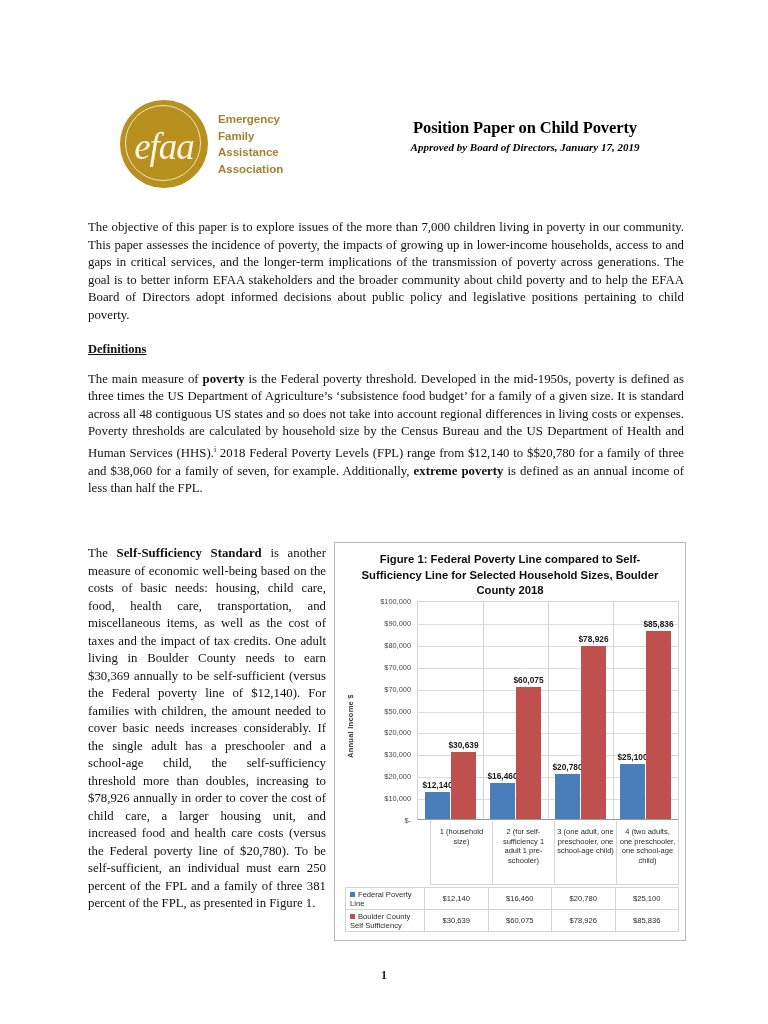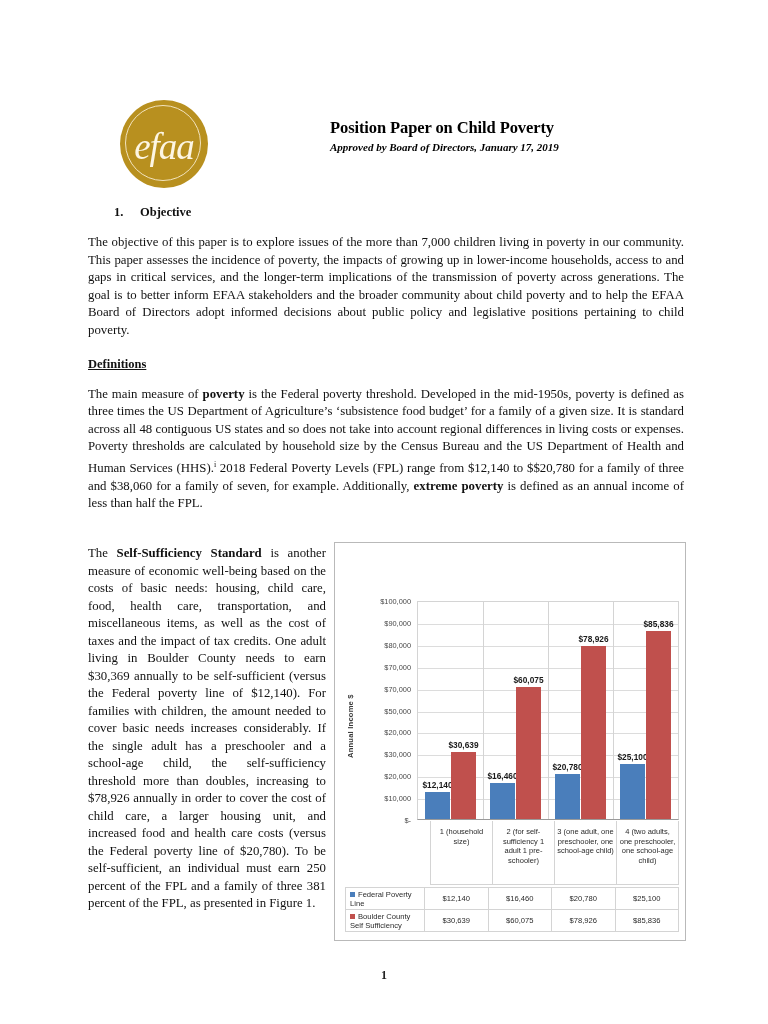--- a/index.html
+++ b/index.html
@@ -70,21 +70,21 @@
     font-family: "Liberation Sans", sans-serif;
     font-weight: bold;
     font-size: 11.5px;
     line-height: 16.5px;
     color: #a4812e;
   }
   .doc-title-block {
     position: absolute;
     left: 330px; top: 22px;
     width: 390px;
-    text-align: left;
+    text-align: center;
   }
   .doc-title {
     font-family: "Liberation Serif", serif;
     font-weight: bold;
     font-size: 16.5px;
     letter-spacing: -0.1px;
     color: #000;
   }
   .doc-subtitle {
     font-family: "Liberation Serif", serif;
@@ -330,46 +330,50 @@
 </head>
 <body>
 
 <div class="page">
 
   <div class="header">
     <div class="logo-wrap">
       <div class="logo-circle">
         <span class="logo-text">efaa</span>
       </div>
+      <div class="org-name">
+        <div>Emergency</div>
+        <div>Family</div>
+        <div>Assistance</div>
+        <div>Association</div>
+      </div>
     </div>
     <div class="doc-title-block">
       <div class="doc-title">Position Paper on Child Poverty</div>
       <div class="doc-subtitle">Approved by Board of Directors, January 17, 2019</div>
     </div>
   </div>
 
   <div class="content">
 
-    <p class="heading-num">
-      <span class="num">1.</span><span>Objective</span>
-    </p>
 
     <p class="para">The objective of this paper is to explore issues of the more than 7,000 children living in poverty in our community. This paper assesses the incidence of poverty, the impacts of growing up in lower-income households, access to and gaps in critical services, and the longer-term implications of the transmission of poverty across generations. The goal is to better inform EFAA stakeholders and the broader community about child poverty and to help the EFAA Board of Directors adopt informed decisions about public policy and legislative positions pertaining to child poverty.</p>
 
 
     <p class="sub-head">Definitions</p>
 
     <p class="para"><span>The main measure of </span><b>poverty</b><span> is the Federal poverty threshold. Developed in the mid-1950s, poverty is defined as three times the US Department of Agriculture’s ‘subsistence food budget’ for a family of a given size. It is standard across all 48 contiguous US states and so does not take into account regional differences in living costs or expenses.  Poverty thresholds are calculated by household size by the Census Bureau and the US Department of Health and Human Services (HHS).</span><sup>i</sup><span> 2018 Federal Poverty Levels (FPL) range from $12,140 to $$20,780 for a family of three and $38,060 for a family of seven, for example.   Additionally, </span><b>extreme poverty</b><span> is defined as an annual income of less than half the FPL.</span></p>
   </div>
 
   <div class="cols">
 
     <div class="col-left"><span>The  </span><b>Self-Sufficiency  Standard</b><span>  is another measure of economic well-being based on the costs of basic needs: housing, child care, food, health care, transportation, and miscellaneous items, as well as the cost of taxes and the impact of tax credits. One adult living in Boulder County needs to earn $30,369 annually to be self-sufficient (versus the Federal poverty line of $12,140). For families with children, the amount needed to cover basic needs increases considerably. If the single adult has a preschooler and a school-age child, the self-sufficiency threshold more than doubles, increasing to $78,926 annually in order to cover the cost of child care, a larger housing unit, and increased food and health care costs (versus the Federal poverty line of $20,780). To be self-sufficient, an individual must earn 250 percent of the FPL and a family of three 381 percent of the FPL, as presented in Figure 1.</span></div>
 
     <div class="figure">
+      <div class="fig-title">Figure 1: Federal Poverty Line compared to Self-Sufficiency Line for Selected Household Sizes, Boulder County 2018</div>
 
       <div class="plot-area">
 
         <div class="y-axis-title">Annual Income $</div>
 
         <div class="y-ticks">
           <span class="y-tick" style="top:0px">$100,000</span>
           <span class="y-tick" style="top:21.9px">$90,000</span>
           <span class="y-tick" style="top:43.8px">$80,000</span>
           <span class="y-tick" style="top:65.7px">$70,000</span>

